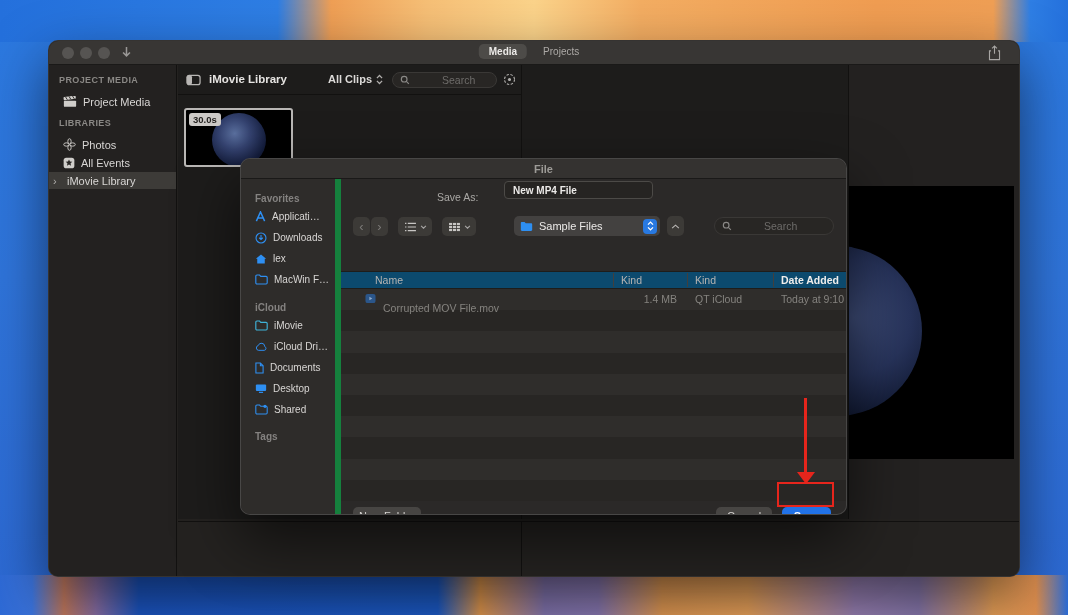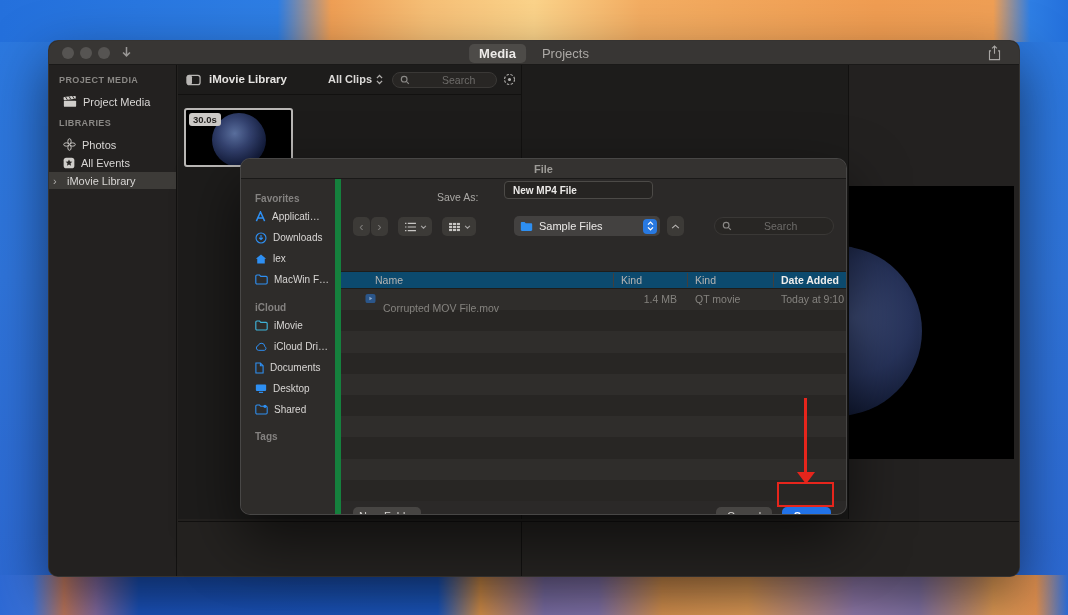--- a/index.html
+++ b/index.html
@@ -18,21 +18,21 @@
   
   .window { position:absolute; left:48px; top:40px; width:972px; height:537px;
     background:#242220; border-radius:10px; box-shadow:0 22px 55px rgba(0,0,0,.55);
     overflow:hidden; z-index:5; border:1px solid rgba(255,255,255,.08); }
   .titlebar { position:absolute; top:0; left:0; right:0; height:24px; background:#383634;
     border-bottom:1px solid #1a1918; }
   .tl { position:absolute; top:6px; width:12px; height:12px; border-radius:50%; background:#565452; }
   .tl.c1{ left:13px } .tl.c2{ left:31px } .tl.c3{ left:49px }
   .tb-download { position:absolute; left:72px; top:5px; }
   .tabs { position:absolute; left:50%; top:3px; transform:translateX(-50%); display:flex; gap:6px; align-items:center; }
-  .tab { font-size:13px; padding:2px 10px; border-radius:5px; color:#aca9a6; }
+  .tab { font-size:10px; padding:2px 10px; border-radius:5px; color:#aca9a6; }
   .tab.active { background:#4d4b48; color:#eceae8; font-weight:bold; }
   .tb-share { position:absolute; right:18px; top:4px; }
 
   
   .sidebar { position:absolute; top:24px; left:0; width:128px; bottom:0; background:#232120; border-right:1px solid #121110; }
   .sb-header { position:absolute; left:10px; font-size:9px; font-weight:bold; letter-spacing:.4px; color:#8a8885; }
   .sb-item { position:absolute; left:0; width:100%; height:17px; display:flex; align-items:center; gap:6px; padding-left:14px; font-size:11px; color:#d8d6d4; }
   .sb-item.selected { background:#3d3b38; padding-left:4px; }
   .sb-chev { color:#b0aeac; font-size:11px; width:8px; }
 
@@ -417,21 +417,21 @@
       <div class="stripe">
         <div class="file-row">
           <span class="fr-icon">
               <svg viewBox="0 0 12 12" width="11" height="11">
                 <rect x="0.5" y="1" width="11" height="10" rx="2.4" fill="#2878d8" opacity="0.55"></rect>
                 <path d="M4.8 4l3.2 2-3.2 2z" fill="#cfe2f8" opacity="0.6"></path>
               </svg>
             </span>
           <span class="fr-name">Corrupted MOV File.mov</span>
           <span class="fr-size">1.4 MB</span>
-          <span class="fr-kind">QT movie</span>
+          <span class="fr-kind">QT iCloud</span>
           <span class="fr-date">Today at 9:10 P</span>
         </div>
       </div>
       <div class="stripe"></div>
       <div class="stripe"></div>
       <div class="stripe"></div>
       <div class="stripe"></div>
       <div class="stripe"></div>
       <div class="stripe"></div>
       <div class="stripe"></div>

